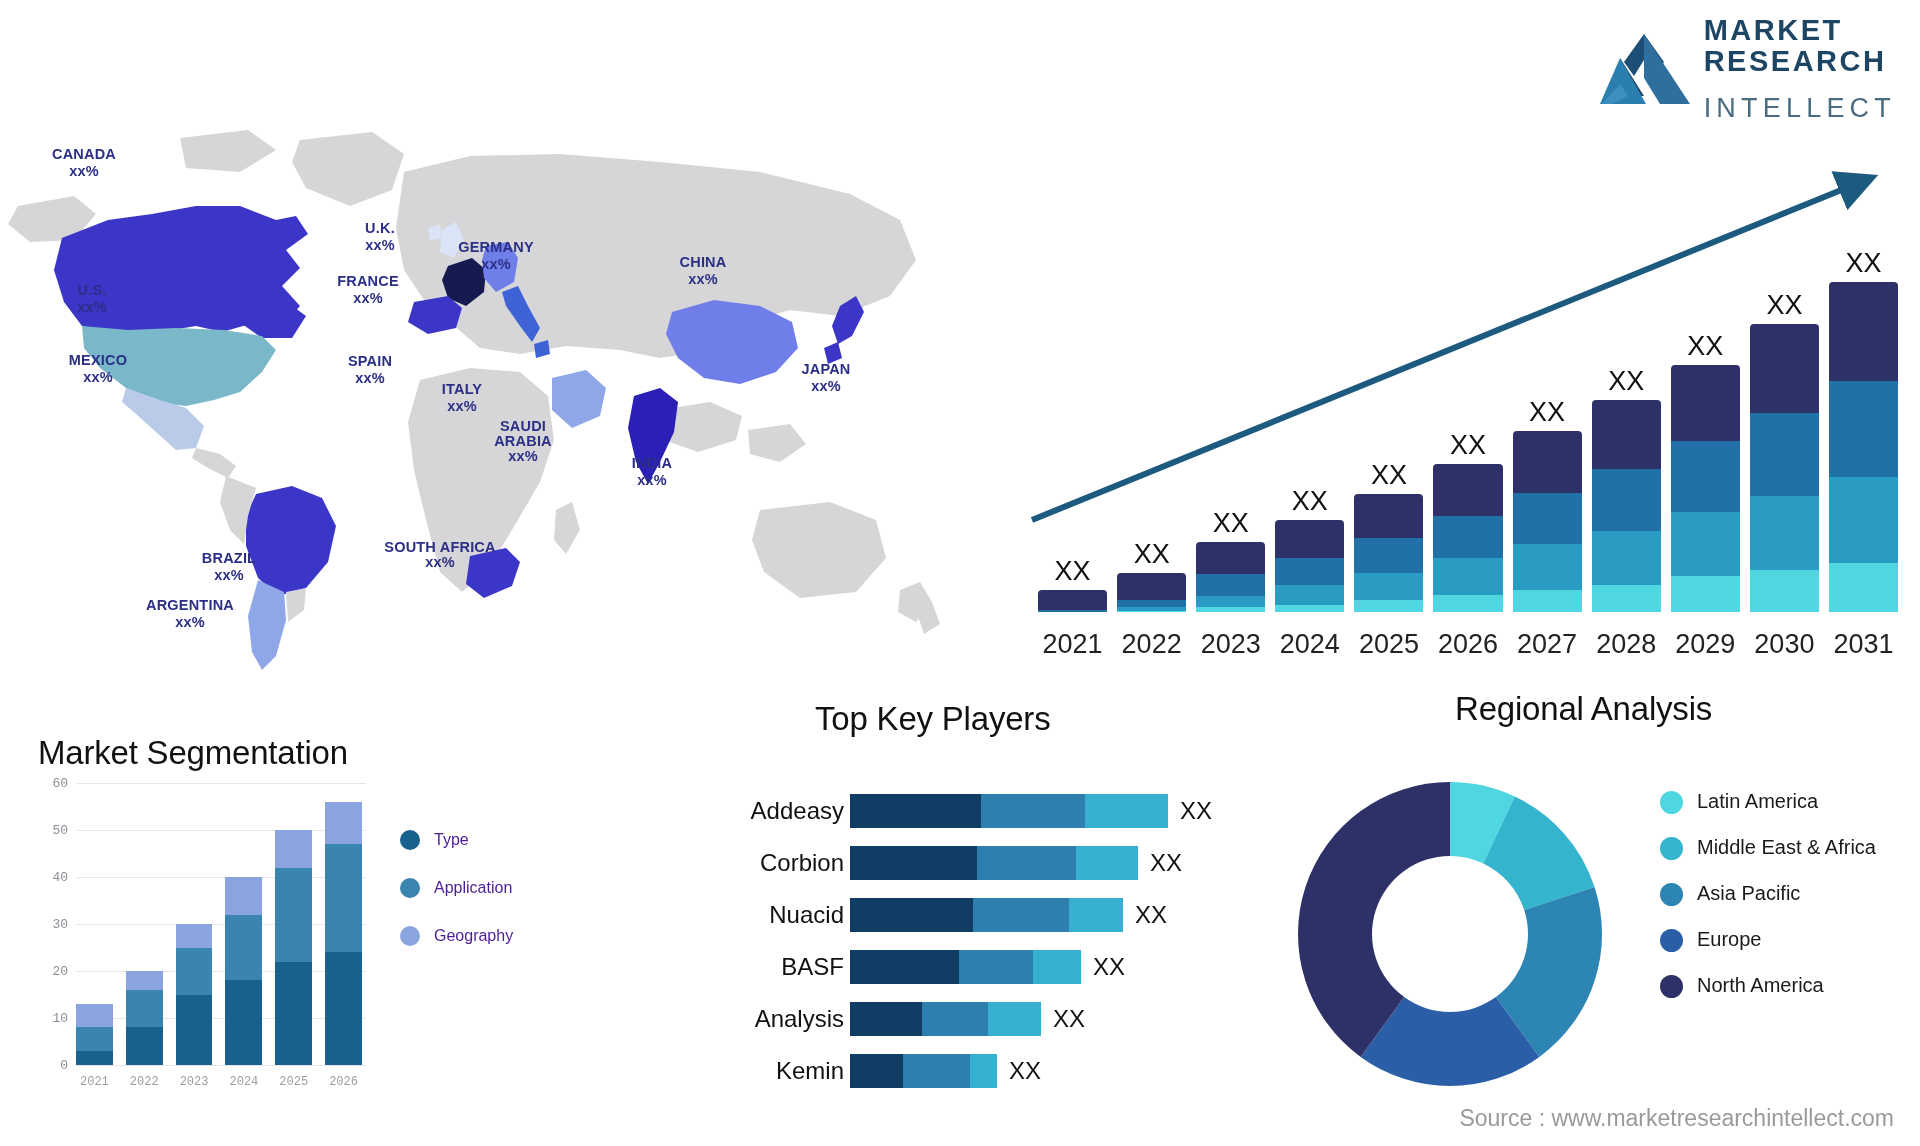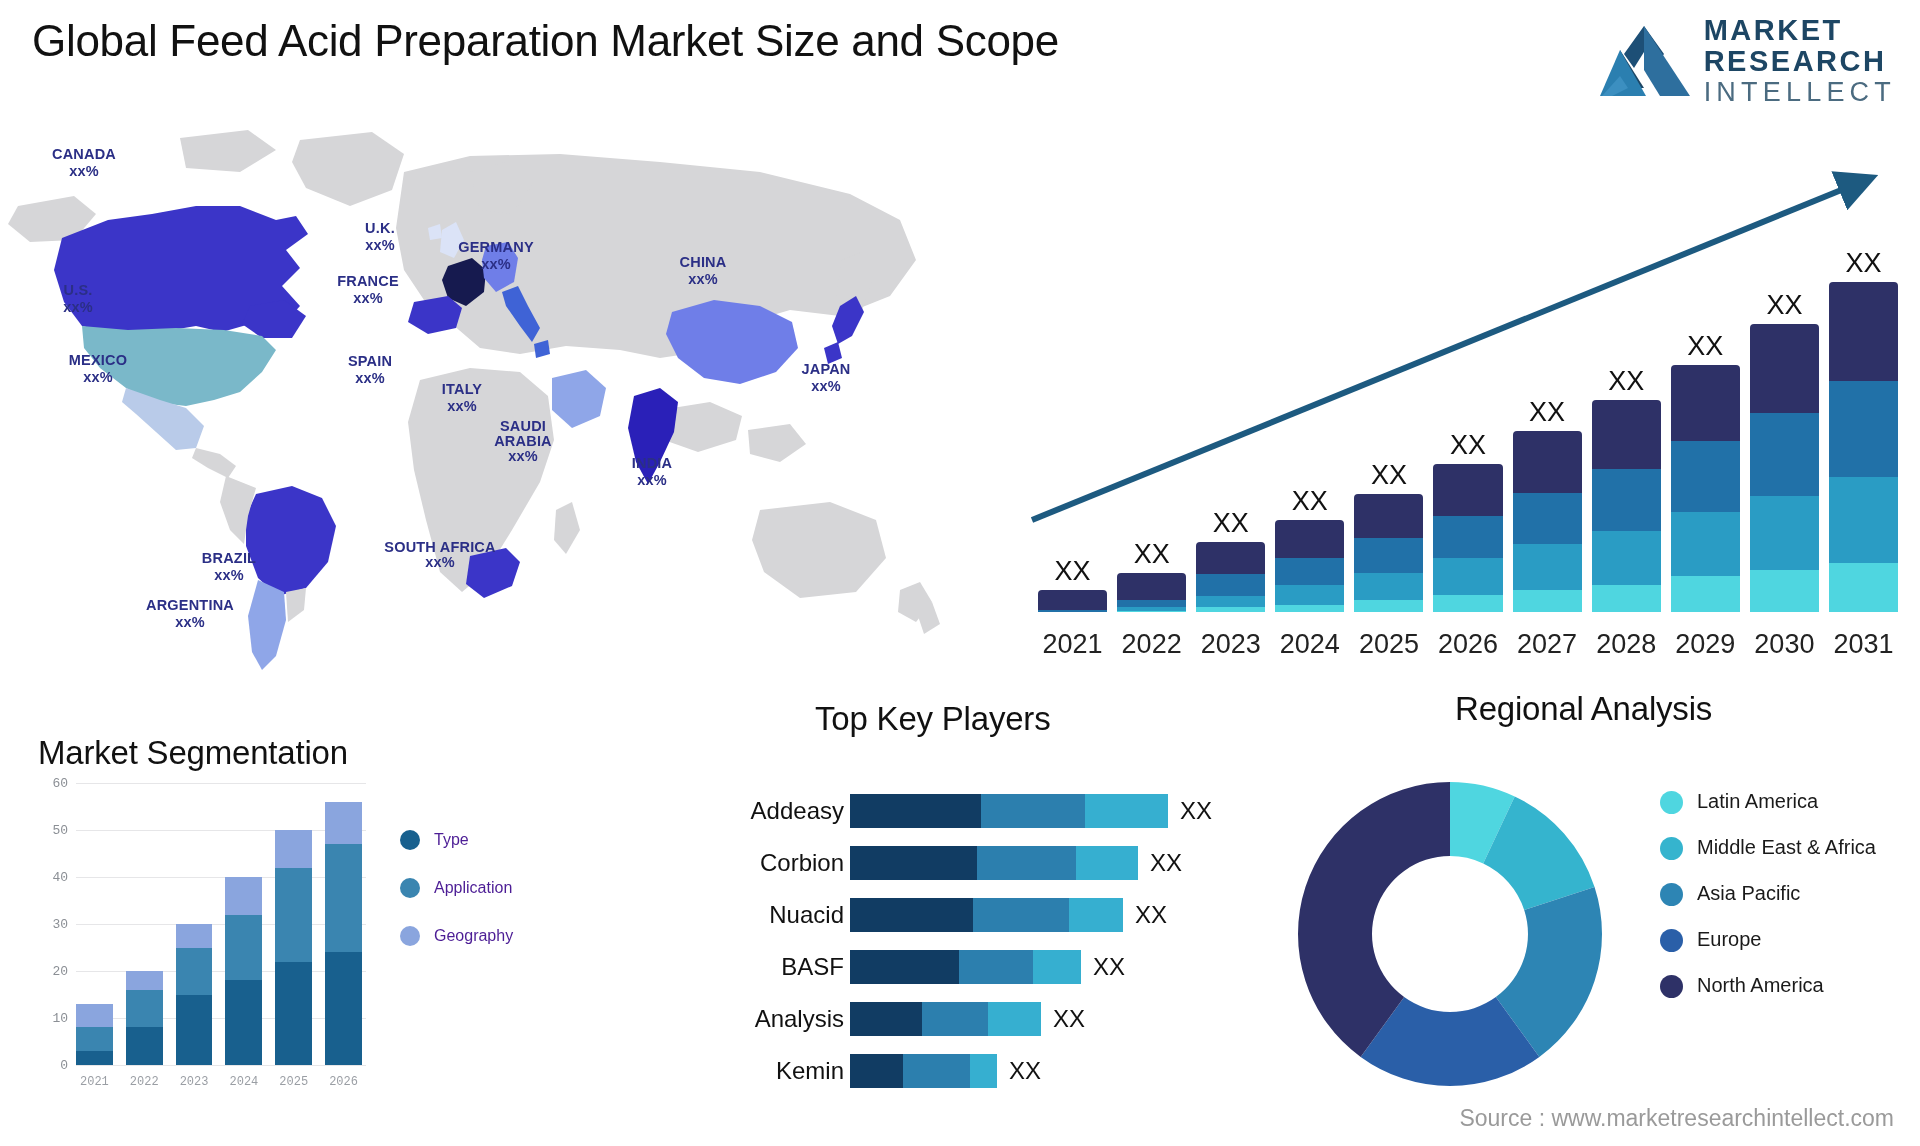--- a/index.html
+++ b/index.html
@@ -21,21 +21,21 @@
   .logo { position: absolute; right: 24px; top: 16px; display: flex; align-items: center; gap: 14px; }
   .logo-mark { width: 92px; height: 78px; }
   .logo-text { display: flex; flex-direction: column; line-height: 1.0; }
   .logo-l1, .logo-l2 {
     font-size: 29px; font-weight: 700; color: #1d4664; letter-spacing: 2.5px;
   }
   .logo-l3 {
     font-size: 27px; font-weight: 400; color: #4b6b80; letter-spacing: 5.2px;
   }
   .logo-l2 { margin-top: 2px; }
-  .logo-l3 { margin-top: 3px; }
+  .logo-l3 { margin-top: 19px; }
 
   
   .map-wrap { position: absolute; left: 0px; top: 110px; width: 1020px; height: 560px; }
   .map-svg { width: 1020px; height: 560px; display: block; }
   .map-label {
     position: absolute; color: #2b2f86; font-weight: 700;
     font-size: 14.5px; line-height: 1.15; text-align: center;
     letter-spacing: 0.2px; white-space: nowrap;
   }
   .map-label .pct { display: block; font-weight: 700; }
@@ -97,21 +97,20 @@
   
   .source { position: absolute; right: 26px; bottom: 14px;
             font-size: 23px; color: #9a9a9a; white-space: nowrap; }
 </style>
 </head>
 <body>
 
 <div id="root">
 
   <div class="header">
-    <div class="page-title">Global Feed Acid Preparation Market Size and Scope</div>
     <div class="logo">
       <svg class="logo-mark" viewBox="0 0 92 78">
         <polygon points="46,4 66,32 56,46 46,30 36,46 26,32" fill="#1d4f76"></polygon>
         <polygon points="46,4 92,74 62,74 46,48" fill="#2e6f9e"></polygon>
         <polygon points="22,28 46,66 30,66 22,54" fill="#1d4664"></polygon>
         <polygon points="22,28 48,74 2,74" fill="#2b7fb0"></polygon>
         <polygon points="22,54 30,66 14,74 4,74" fill="#3c8fc0"></polygon>
       </svg>
       <div class="logo-text">
         <span class="logo-l1">MARKET</span>
@@ -184,21 +183,21 @@
       <path d="M672 202 L714 190 L760 196 L792 212 L798 238 L776 262 L740 274 L704 268 L678 248 L666 224 Z" fill="#6f7ee8"></path>
 
       <path d="M840 196 L856 186 L864 202 L852 226 L838 234 L832 216 Z" fill="#3b35c8"></path>
       <path d="M824 238 L838 232 L842 248 L828 254 Z" fill="#3b35c8"></path>
 
       <path d="M470 446 L506 438 L520 452 L512 476 L484 488 L466 474 Z" fill="#3b35c8"></path>
     </svg>
 
     <div>
       <div class="map-label" style="left:84px;  top:36px;  transform:translateX(-50%)"><span>CANADA</span><span class="pct">xx%</span></div>
-      <div class="map-label" style="left:78px;  top:172px; transform:translateX(-50%)"><span>U.S.</span><span class="pct">xx%</span></div>
+      <div class="map-label" style="left:92px;  top:172px; transform:translateX(-50%)"><span>U.S.</span><span class="pct">xx%</span></div>
       <div class="map-label" style="left:98px;  top:242px; transform:translateX(-50%)"><span>MEXICO</span><span class="pct">xx%</span></div>
       <div class="map-label" style="left:229px; top:440px; transform:translateX(-50%)"><span>BRAZIL</span><span class="pct">xx%</span></div>
       <div class="map-label" style="left:190px; top:487px; transform:translateX(-50%)"><span>ARGENTINA</span><span class="pct">xx%</span></div>
       <div class="map-label" style="left:380px; top:110px; transform:translateX(-50%)"><span>U.K.</span><span class="pct">xx%</span></div>
       <div class="map-label" style="left:368px; top:163px; transform:translateX(-50%)"><span>FRANCE</span><span class="pct">xx%</span></div>
       <div class="map-label" style="left:370px; top:243px; transform:translateX(-50%)"><span>SPAIN</span><span class="pct">xx%</span></div>
       <div class="map-label" style="left:496px; top:129px; transform:translateX(-50%)"><span>GERMANY</span><span class="pct">xx%</span></div>
       <div class="map-label" style="left:462px; top:271px; transform:translateX(-50%)"><span>ITALY</span><span class="pct">xx%</span></div>
       <div class="map-label" style="left:440px; top:430px; transform:translateX(-50%); line-height:1.05"><span>SOUTH AFRICA</span><span class="pct">xx%</span></div>
       <div class="map-label" style="left:523px; top:309px; transform:translateX(-50%); line-height:1.05; width:78px; white-space:normal"><span>SAUDI ARABIA</span><span class="pct">xx%</span></div>

